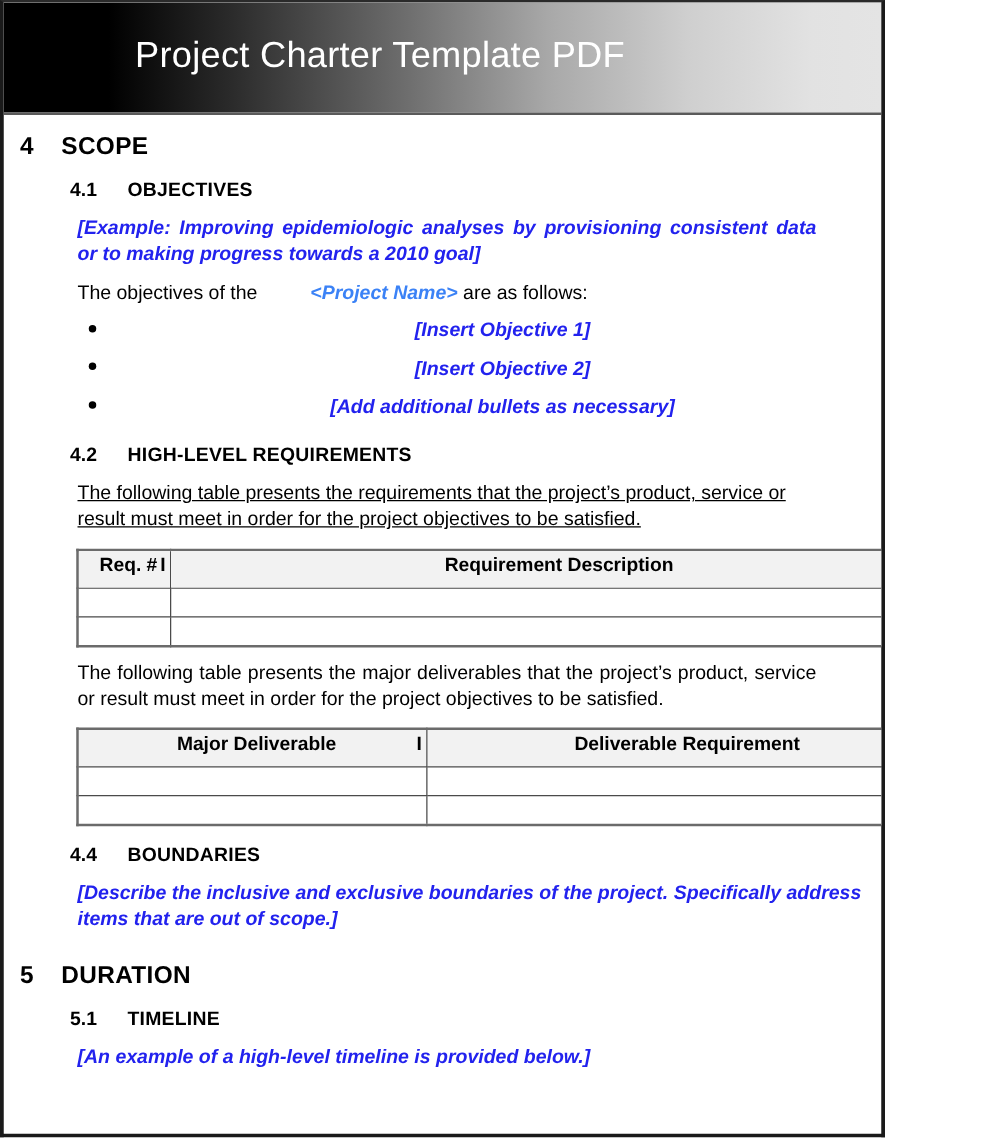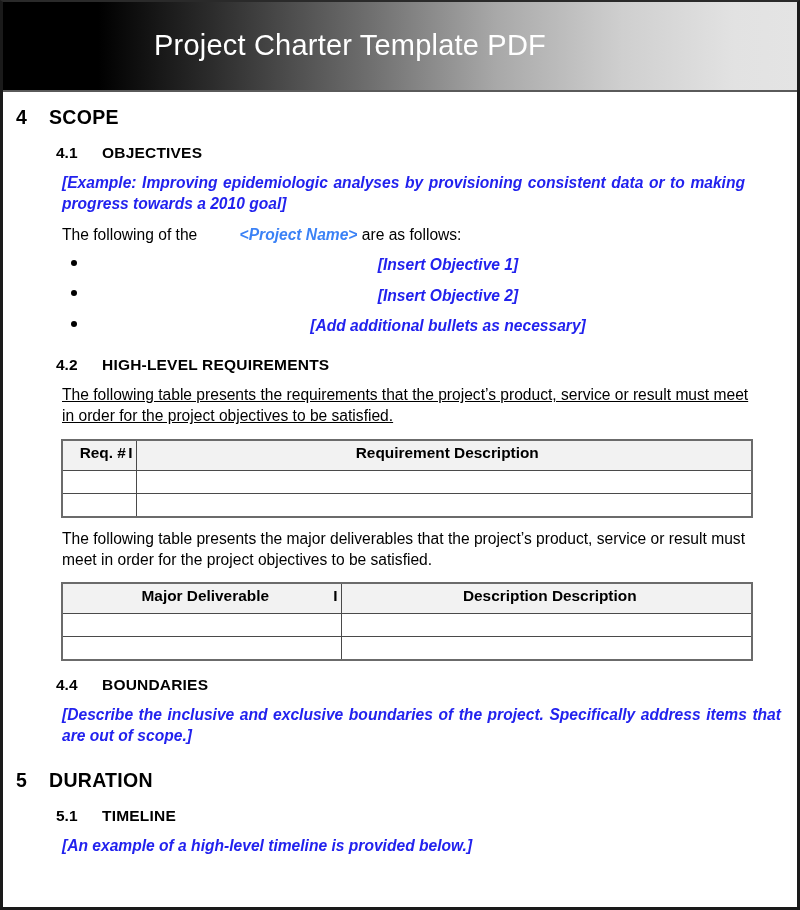--- a/index.html
+++ b/index.html
@@ -5,21 +5,21 @@
   html, body {
     margin: 0;
     padding: 0;
     background: #ffffff;
   }
   body {
     font-family: "Liberation Sans", sans-serif;
   }
   .page {
     position: relative;
-    width: 800px;
+    width: 708px;
     height: 910px;
     box-sizing: border-box;
     background: #ffffff;
     border-left: 3px solid #1a1a1a;
     border-right: 3px solid #1a1a1a;
     border-bottom: 3px solid #1a1a1a;
     border-top: 2px solid #2a2a2a;
     overflow: hidden;
   }
 
@@ -192,21 +192,21 @@
     </div>
 
     <div class="h2">
       <span class="num">4.1</span>
       <span class="txt">OBJECTIVES</span>
     </div>
 
     <div class="para justify blue-note">[Example: Improving epidemiologic analyses by provisioning consistent data or to making progress towards a 2010 goal]</div>
 
     <div class="para">
-      <span>The following of the </span><span class="blue">&lt;Project Name&gt;</span><span> are as follows:</span>
+      <span>The objectives of the </span><span class="blue">&lt;Project Name&gt;</span><span> are as follows:</span>
     </div>
 
     <ul class="bullets">
       <li>
         <span class="dot"></span>
         <span>[Insert Objective 1]</span>
       </li>
       <li>
         <span class="dot"></span>
         <span>[Insert Objective 2]</span>
@@ -260,21 +260,21 @@
         <col style="width:279px">
         <col style="width:411px">
       </colgroup>
       <thead>
         <tr>
           <th>
             <span class="lbl">Major Deliverable</span>
             <span class="clip">I</span>
           </th>
           <th>
-            <span class="lbl">Description Description</span>
+            <span class="lbl">Deliverable Requirement</span>
           </th>
         </tr>
       </thead>
       <tbody>
         <tr>
           <td></td>
           <td></td>
         </tr>
         <tr>
           <td></td>

